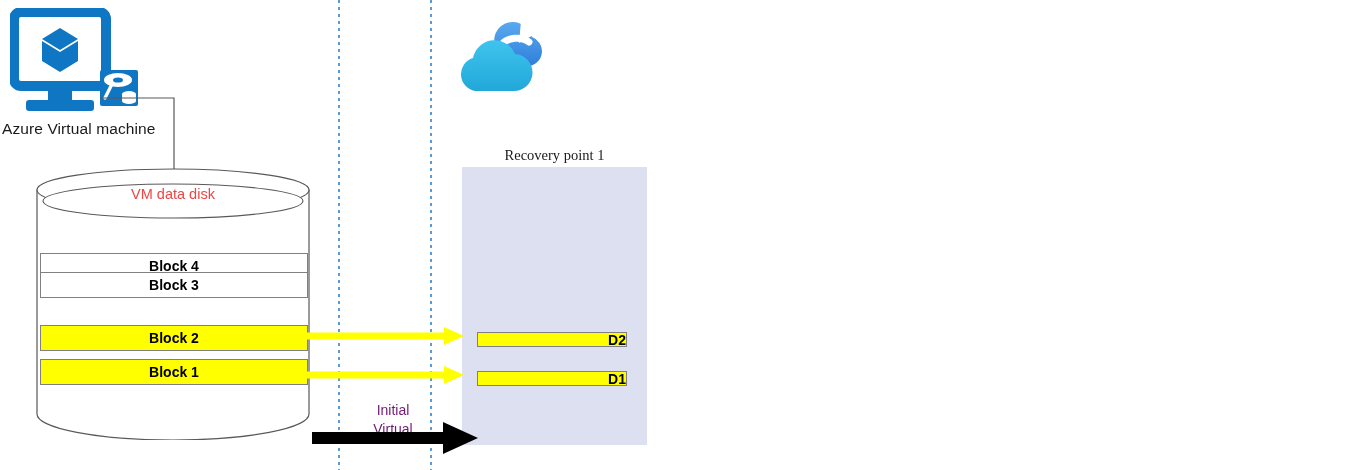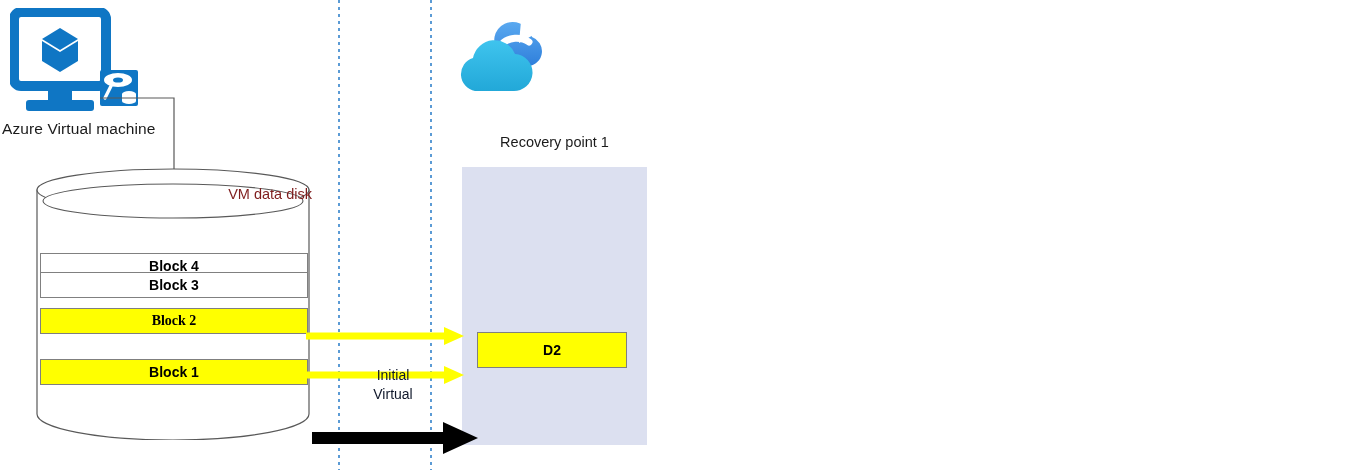--- a/index.html
+++ b/index.html
@@ -66,51 +66,52 @@
     background-size: 2px 7px;
   }
 
   
   #rp-panel {
     left: 462px; top: 167px;
     width: 185px; height: 278px;
     background: #dce0f0;
   }
   #rp-title {
-    left: 462px; top: 134px;
+    left: 462px; top: 147px;
     width: 185px;
     text-align: center;
     font-size: 14.5px;
     color: #1a1a1a;
+    font-family: Liberation Serif, serif;
   }
   .rp-block {
     left: 477px;
     width: 150px;
-    height: 36px;
+    height: 15px;
     box-sizing: border-box;
     background: #ffff00;
     border: 1.5px solid #808080;
     display: flex;
     align-items: center;
-    justify-content: center;
+    justify-content: flex-end;
     font-size: 14px;
     font-weight: bold;
     color: #000000;
   }
 
   
   .yarrow { height: 22px; }
 
   
   #initial-backup {
-    left: 343px; top: 366px;
+    left: 343px; top: 401px;
     width: 100px;
     text-align: center;
     font-size: 14px;
-    color: #0f172a;
+    color: #701a75;
     line-height: 19px;
   }
 
   
   #black-arrow { left: 312px; top: 420px; width: 168px; height: 36px; }
 </style>
 </head>
 <body>
 
 <div id="canvas">
@@ -181,37 +182,40 @@
       <ellipse cx="139" cy="33" rx="130" ry="17" fill="#ffffff" stroke="#595959" stroke-width="1.1"></ellipse>
     </svg>
   </div>
 
   <div class="abs block-row" style="top:253px;">
     <span>Block 4</span>
   </div>
   <div class="abs block-row" style="top:272px;">
     <span>Block 3</span>
   </div>
-  <div class="abs block-row highlight" style="top:308px;font-family:Liberation Serif, serif;">
+  <div class="abs block-row highlight" style="top:325px;">
     <span>Block 2</span>
   </div>
   <div class="abs block-row highlight" style="top:359px;text-align:right;">
     <span>Block 1</span>
   </div>
 
-  <div class="abs" style="left:34px; top:186px; width:278px; text-align:right; font-size:14.5px; color:#7f1d1d;">VM data disk</div>
+  <div class="abs" style="left:34px; top:186px; width:278px; text-align:center; font-size:14.5px; color:#ef4444;">VM data disk</div>
 
   <div class="abs dotline" style="left:338px;"></div>
   <div class="abs dotline" style="left:430px;"></div>
 
   <div class="abs" id="rp-title">Recovery point 1</div>
   <div class="abs" id="rp-panel"></div>
 
   <div class="abs rp-block" style="top:332px;">
     <span>D2</span>
+  </div>
+  <div class="abs rp-block" style="top:371px;">
+    <span>D1</span>
   </div>
 
   <div class="abs yarrow" style="left:306px; top:325px; width:160px;">
     <svg width="160" height="22" viewBox="0 0 160 22" xmlns="http://www.w3.org/2000/svg">
       <line x1="0" y1="11" x2="140" y2="11" stroke="#ffff00" stroke-width="7"></line>
       <polygon points="138,2 158,11 138,20" fill="#ffff00"></polygon>
     </svg>
   </div>
 
   <div class="abs yarrow" style="left:306px; top:364px; width:160px;">

